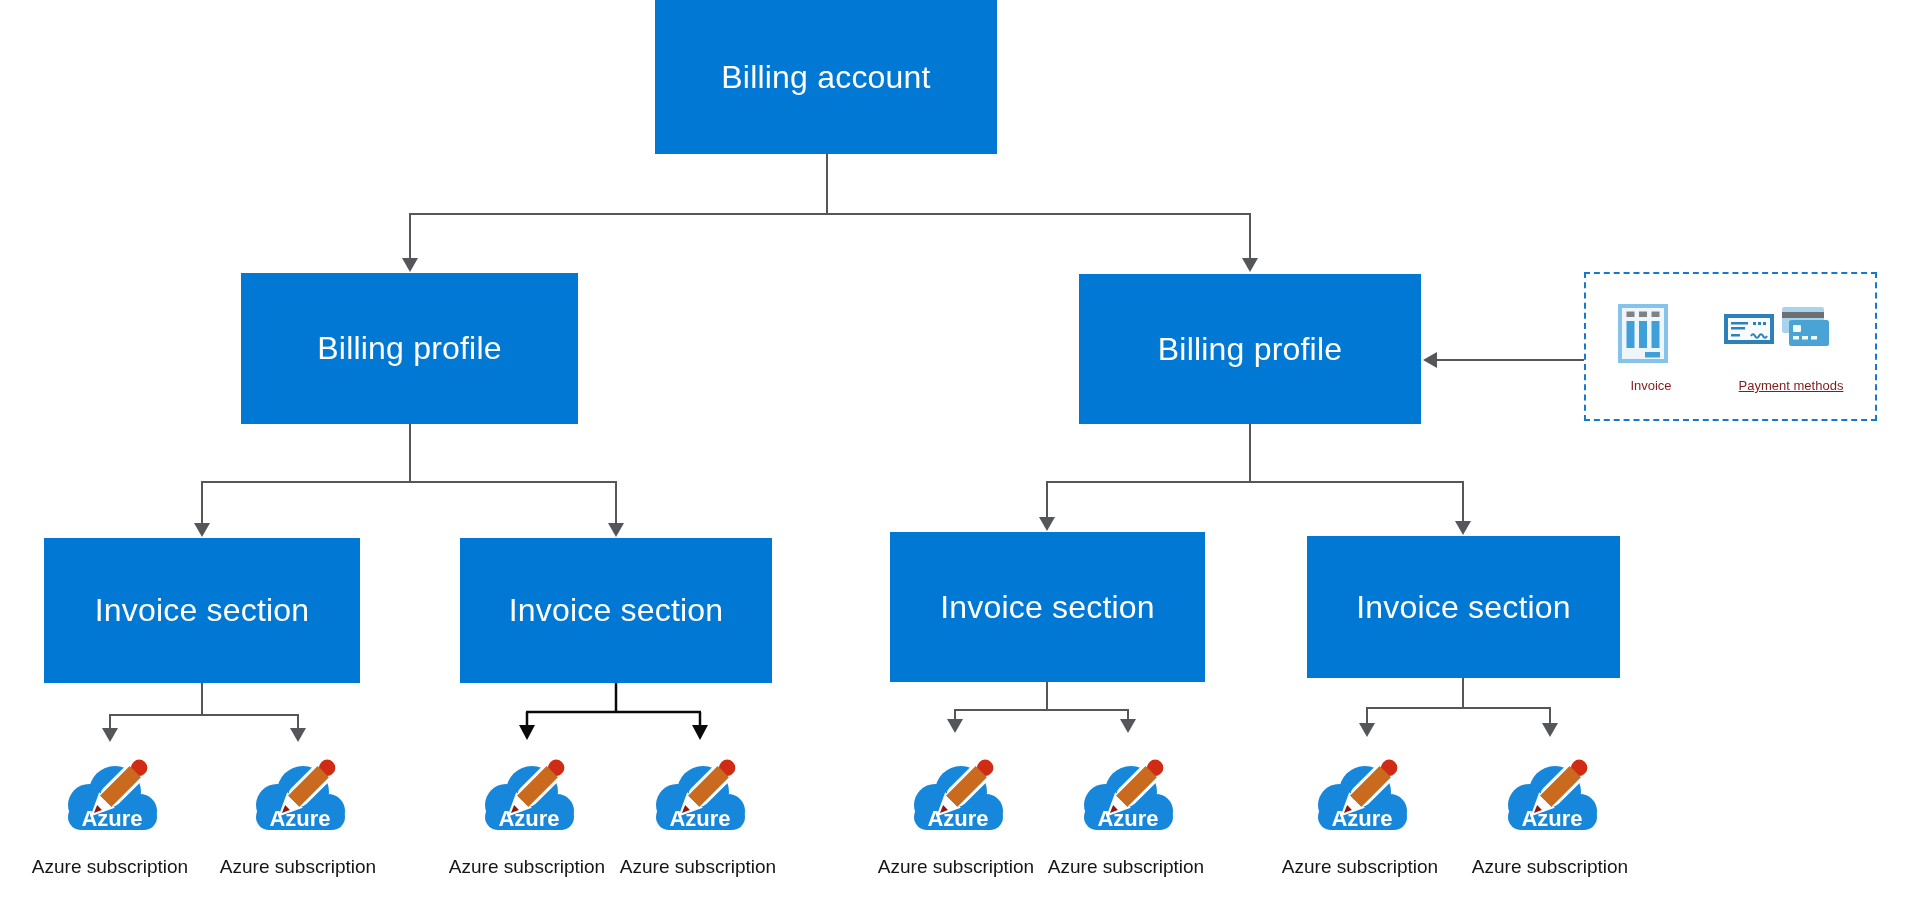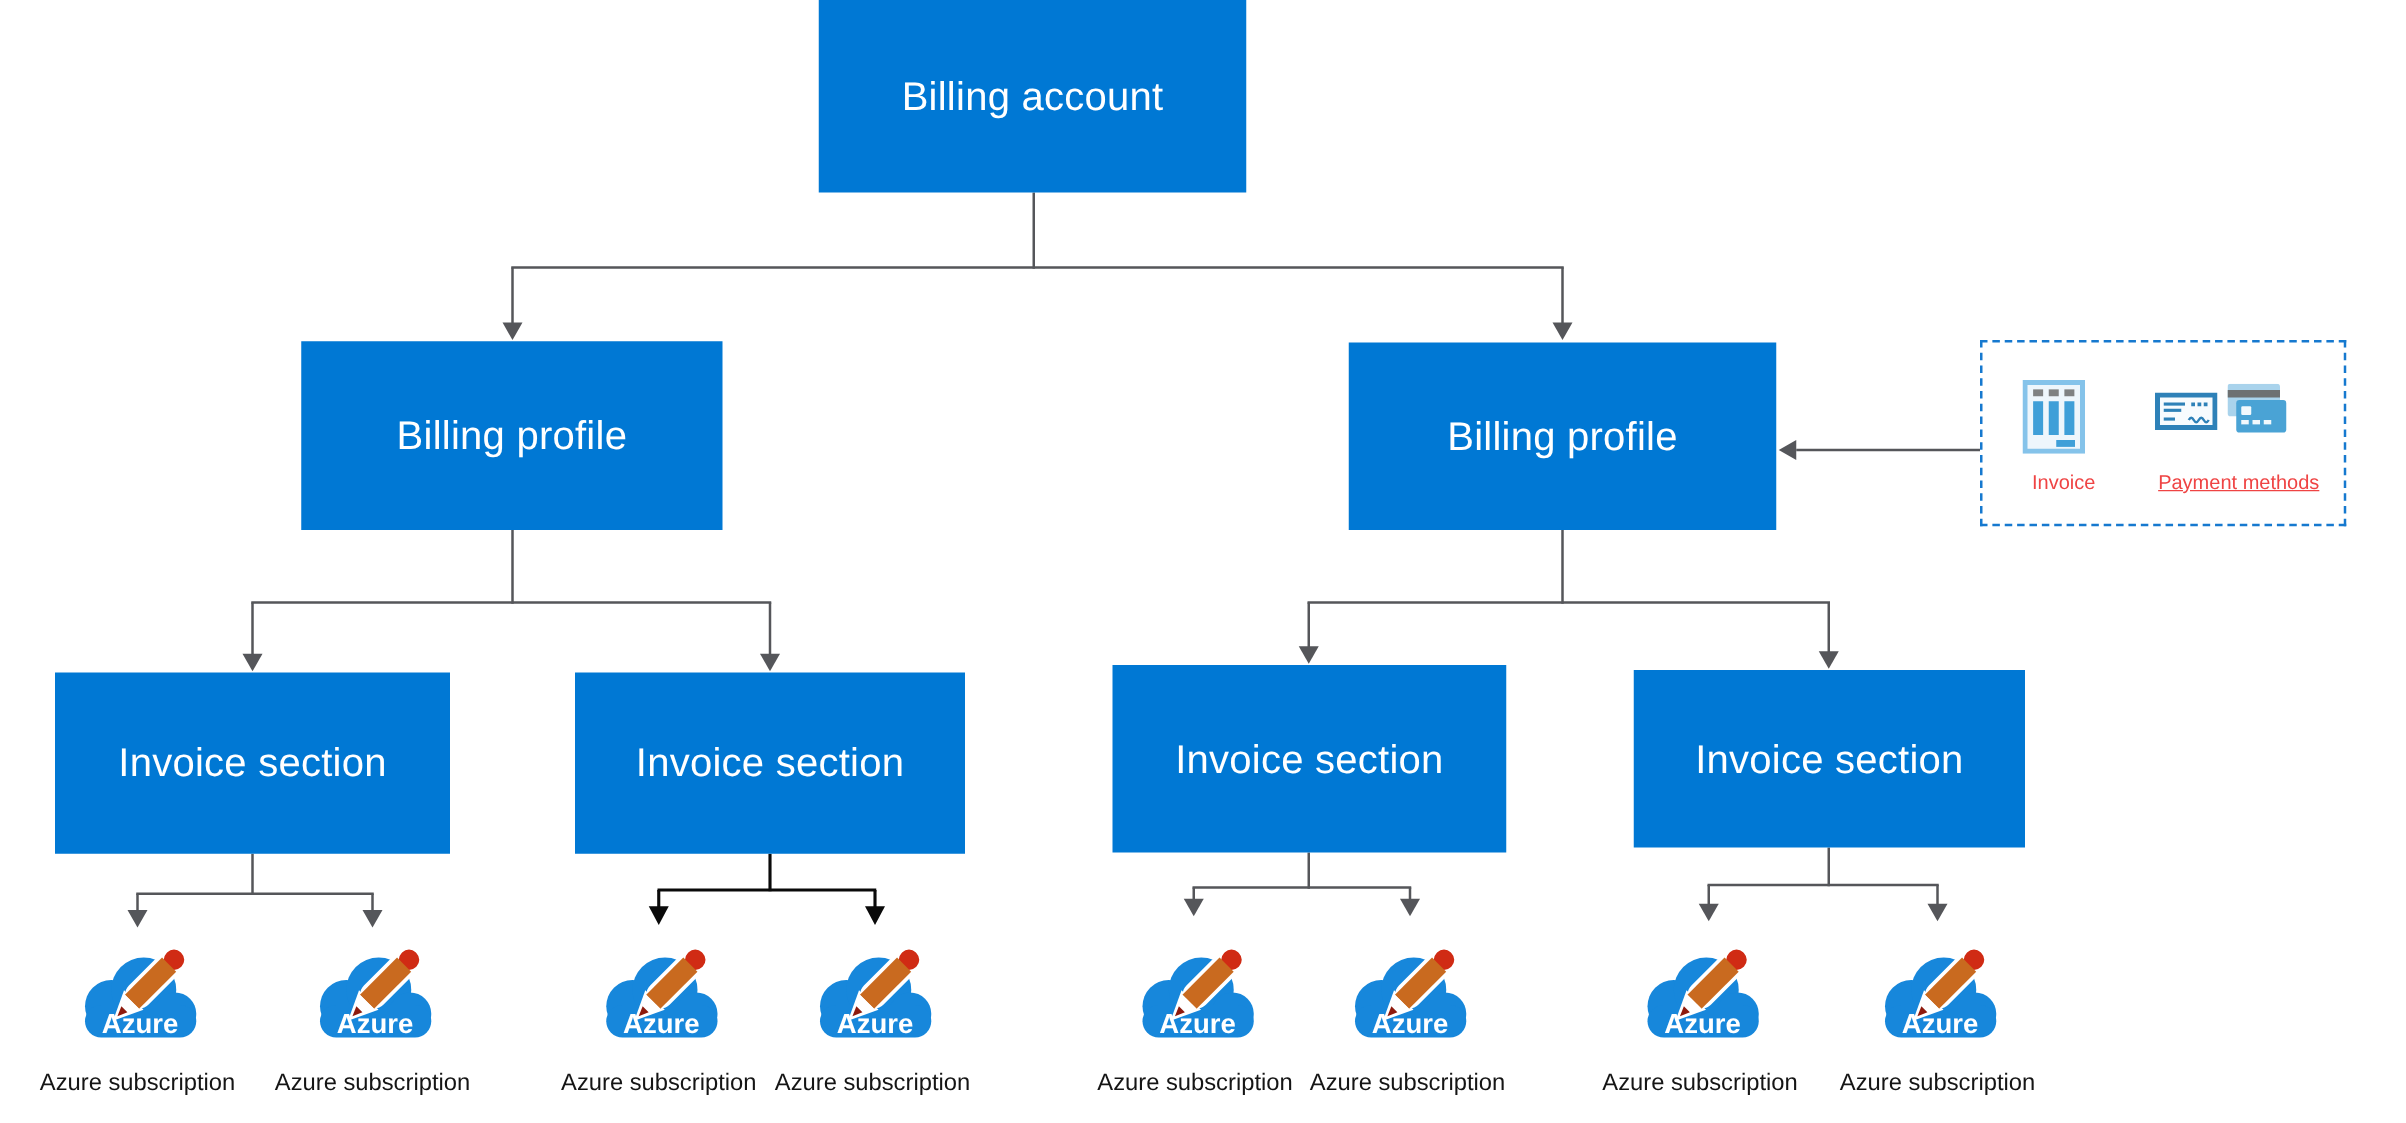--- a/index.html
+++ b/index.html
@@ -18,21 +18,21 @@
   .sub-label {
     position:absolute; top:856px; width:240px; text-align:center;
     font-size:19px; color:#151515; white-space:nowrap;
   }
   .legend {
     position:absolute; left:1584px; top:272px; width:293px; height:149px;
     border:2px dashed #1679cf; box-sizing:border-box; background:#ffffff;
   }
   .legend-icon { position:absolute; }
   .legend-label {
-    position:absolute; top:104px; font-size:16px; color:#ef4444;
+    position:absolute; top:104px; font-size:13px; color:#7f1d1d;
     text-align:center; white-space:nowrap;
   }
 </style>
 </head>
 <body>
 
 <div class="canvas">
 
   <svg width="0" height="0" style="position:absolute" aria-hidden="true">
     <defs>

